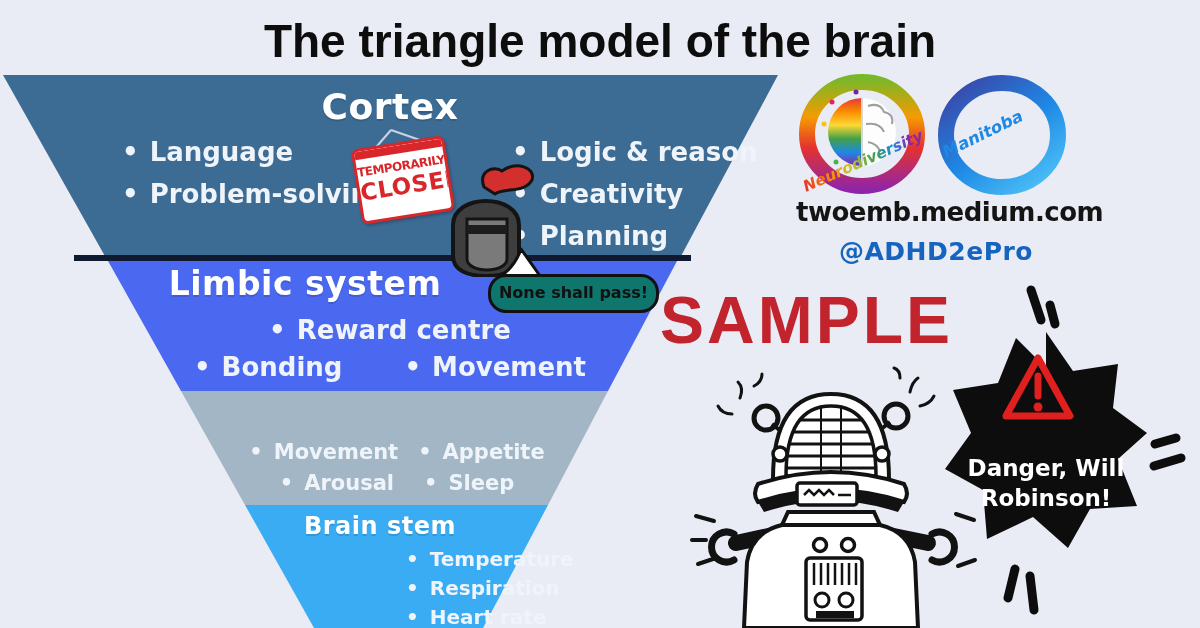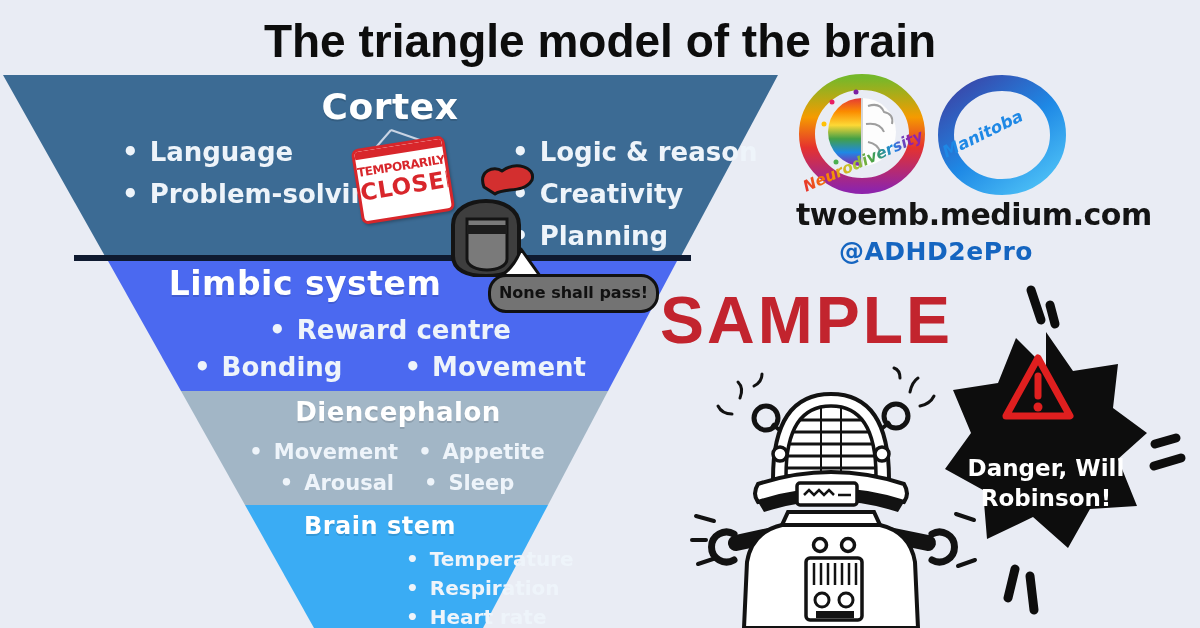--- a/index.html
+++ b/index.html
@@ -40,25 +40,25 @@
   #stem-list{left:406px;top:547px;font-size:20px;}
   #stem-list .bullet{margin-bottom:5px;}
   
   #closed-sign{left:356px;top:142px;width:88px;height:70px;background:#fff;
     border:3px solid #d8262b;border-radius:7px;transform:rotate(-9deg);
     box-shadow:1px 2px 3px rgba(0,0,0,.25);text-align:center;overflow:hidden;}
   #closed-sign .strip{height:8px;background:#d8262b;}
   #closed-line1{font-size:12px;font-weight:800;color:#d8262b;margin-top:6px;letter-spacing:-.5px;}
   #closed-line2{font-size:23px;font-weight:800;color:#d8262b;letter-spacing:.5px;margin-top:0;}
   
-  #knight-bubble{left:488px;top:274px;width:165px;height:33px;background:#737373;
+  #knight-bubble{left:488px;top:274px;width:165px;height:33px;background:#0f766e;
     border:3px solid #111;border-radius:18px;text-align:center;line-height:31px;
     font-size:16px;font-weight:700;color:#111;}
   
-  #site-text{left:796px;top:197px;width:280px;text-align:right;font-size:30px;
+  #site-text{left:796px;top:197px;width:280px;text-align:right;font-size:26px;
     font-weight:700;color:#141414;letter-spacing:-.5px;}
   #handle-text{left:796px;top:237px;width:280px;text-align:center;font-size:25px;
     font-weight:700;color:#1565c0;letter-spacing:.5px;}
   #sample-mark{left:660px;top:282px;width:300px;font-size:66px;font-weight:800;
     color:#c2242e;letter-spacing:3px;font-family:"Liberation Sans",sans-serif;}
   svg{display:block;}
   svg text{font-family:"DejaVu Sans","Liberation Sans",sans-serif;}
 </style>
 </head>
 <body>
@@ -86,21 +86,20 @@
 
   <div class="abs band-title" id="limbic-title">Limbic system</div>
   <div class="abs brow" id="limbic-row1">
     <div class="bullet">Reward centre</div>
   </div>
   <div class="abs brow" id="limbic-row2">
     <div class="bullet">Bonding</div>
     <div class="bullet">Movement</div>
   </div>
 
-  <div class="abs band-title" id="dien-title">Diencephalon</div>
   <div class="abs brow" id="dien-row1">
     <div class="bullet">Movement</div>
     <div class="bullet">Appetite</div>
   </div>
   <div class="abs brow" id="dien-row2">
     <div class="bullet">Arousal</div>
     <div class="bullet">Sleep</div>
   </div>
 
   <div class="abs band-title" id="stem-title">Brain stem</div>

